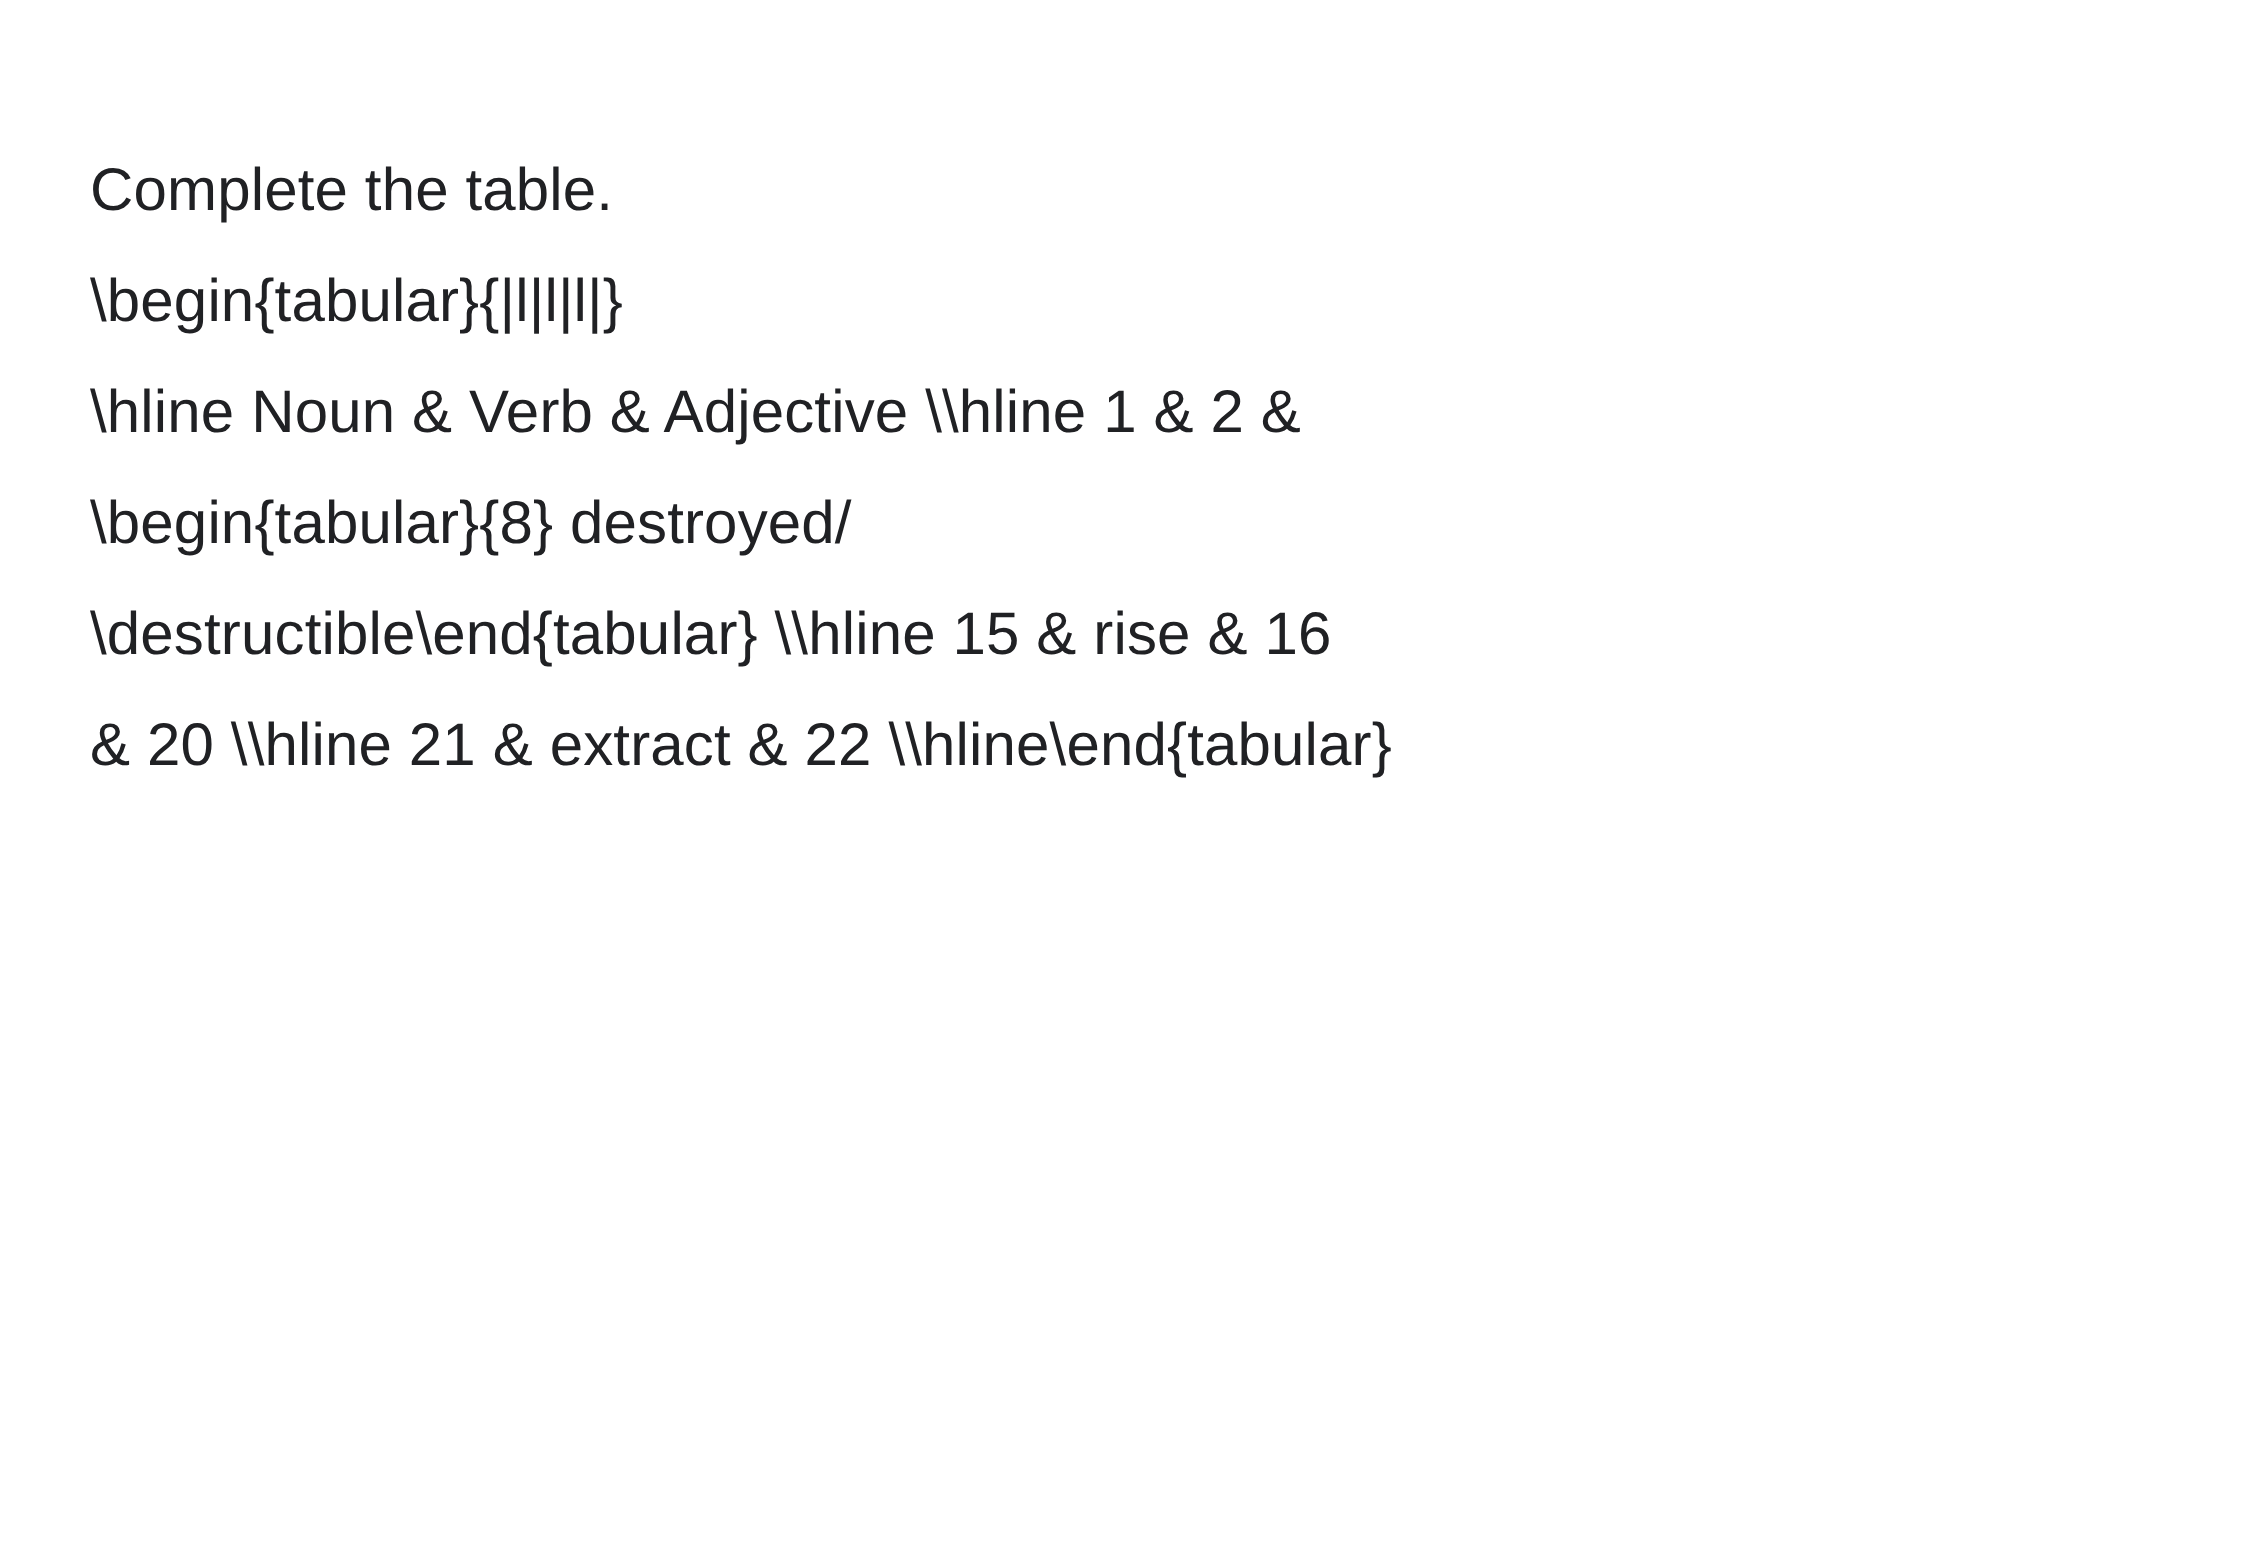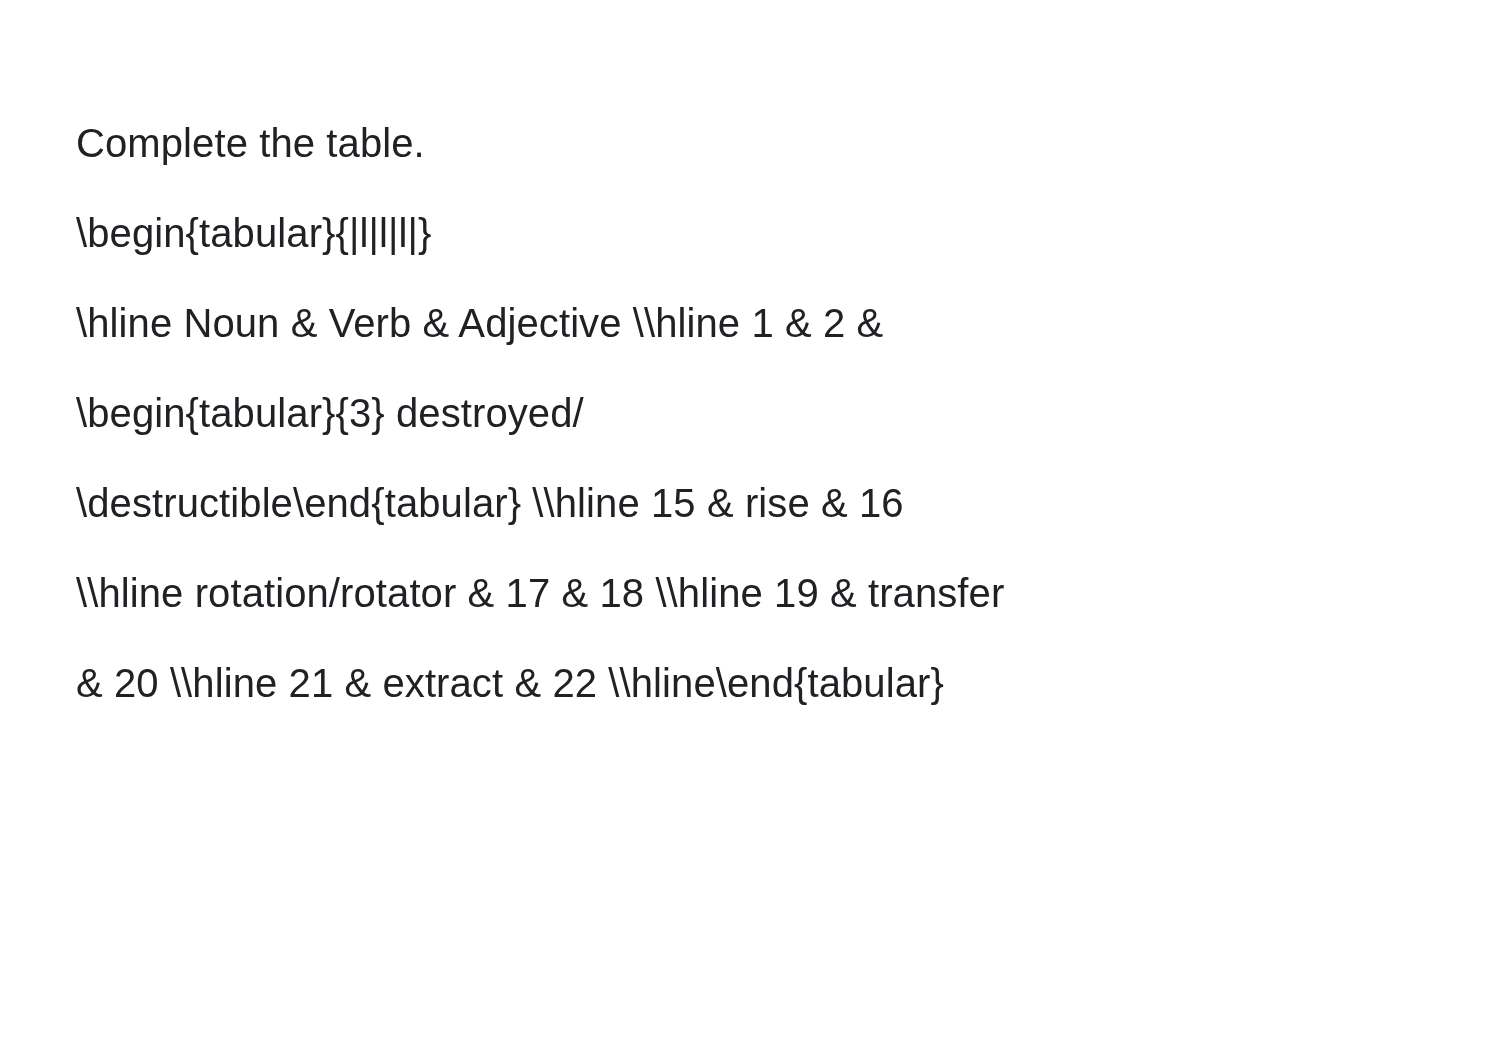--- a/index.html
+++ b/index.html
@@ -12,27 +12,26 @@
     color: #202124;
   }
   .content {
     padding: 90px 60px 60px 60px;
     font-size: 40px;
     line-height: 1.85;
     letter-spacing: 0.1px;
     max-width: 1380px;
   }
   .content p {
-    margin: 16px;
+    margin: 0;
   }
 </style>
 </head>
 <body>
 
 <div class="content">
   <p>Complete the table.</p>
   <p>\begin{tabular}{|l|l|l|}</p>
   <p>\hline Noun &amp; Verb &amp; Adjective \\hline 1 &amp; 2 &amp;</p>
-  <p>\begin{tabular}{3} destroyed/</p>
+  <p>\begin{tabular}{8} destroyed/</p>
   <p>\destructible\end{tabular} \\hline 15 &amp; rise &amp; 16</p>
-  <p>\\hline rotation/rotator &amp; 17 &amp; 18 \\hline 19 &amp; transfer</p>
   <p>&amp; 20 \\hline 21 &amp; extract &amp; 22 \\hline\end{tabular}</p>
 </div>
 
 </body></html>

